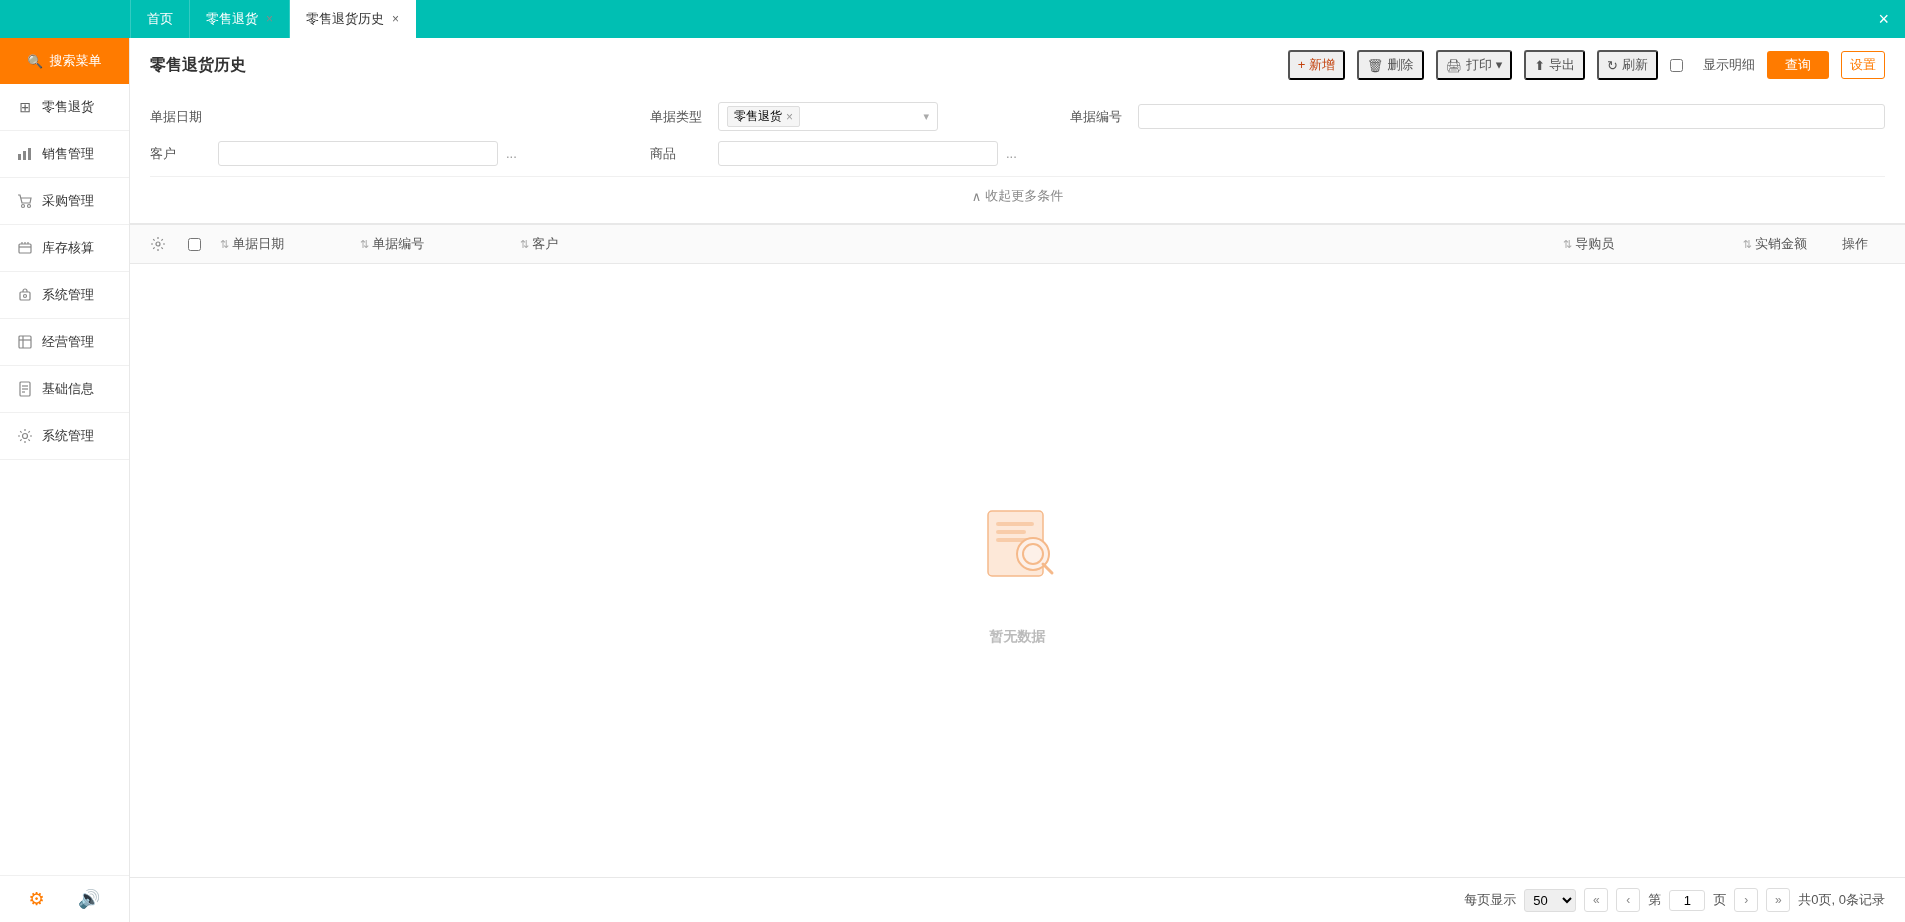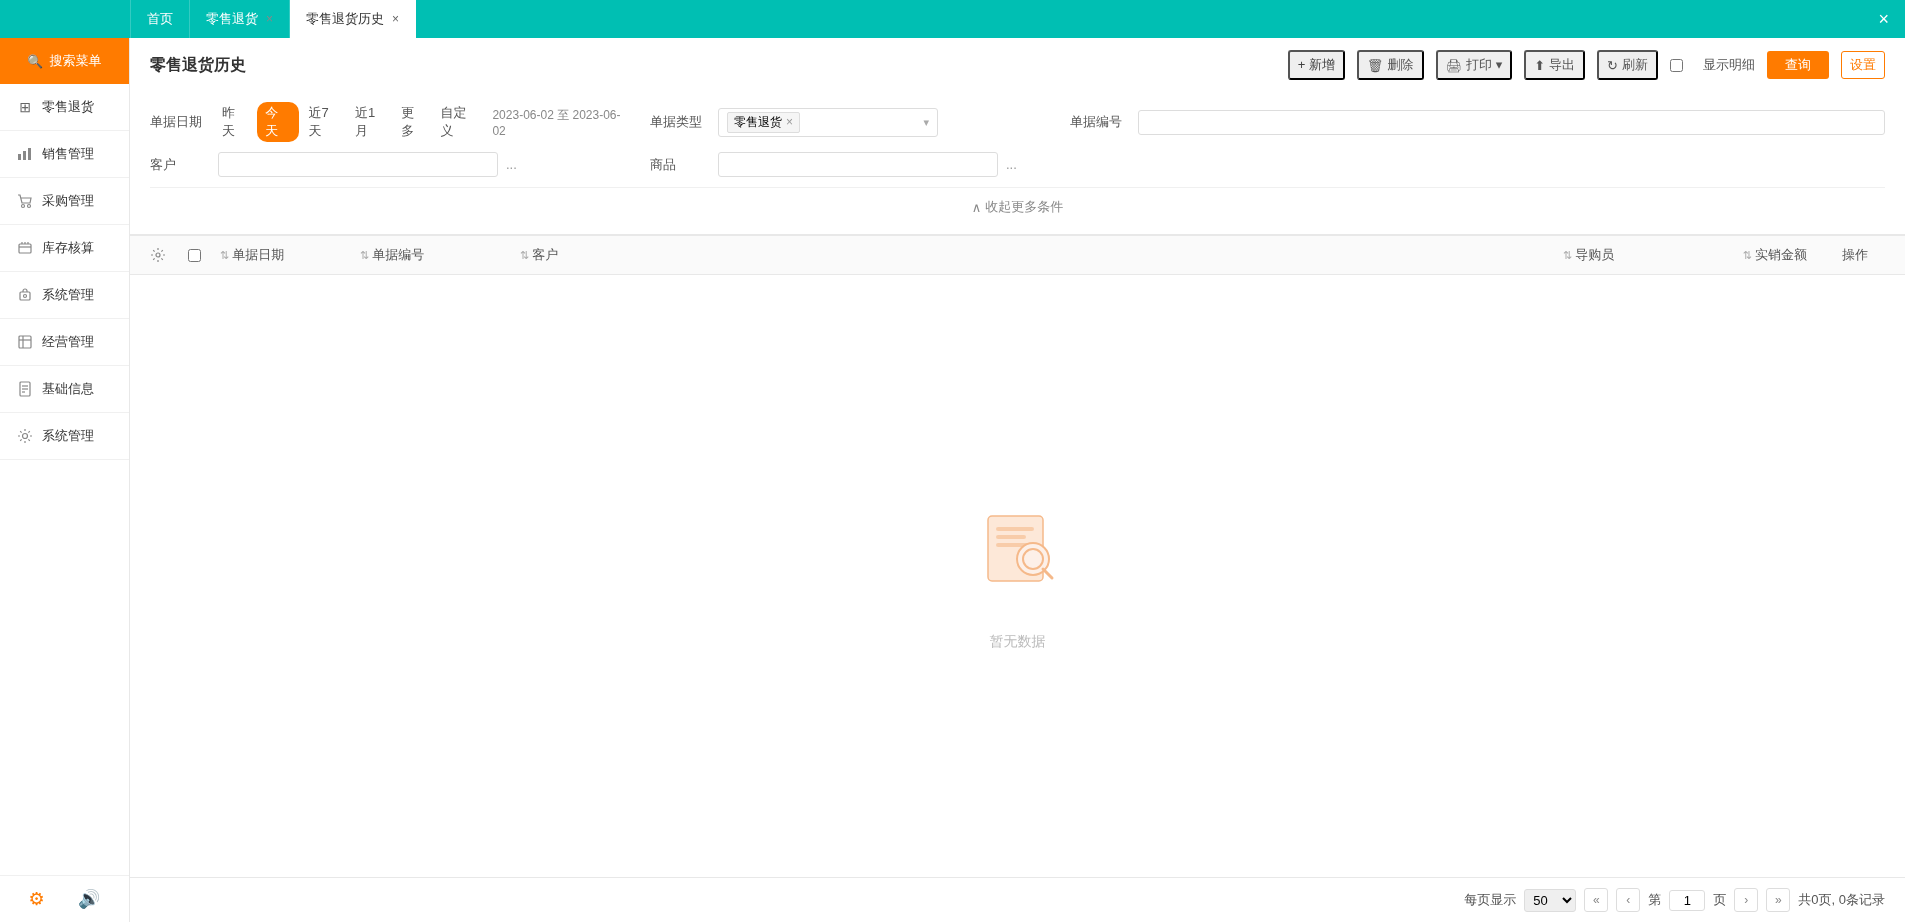--- a/index.html
+++ b/index.html
@@ -309,20 +309,21 @@
     .sort-icon { color: #aaa; font-size: 11px; }
 
     
     .empty-state {
       flex: 1;
       display: flex;
       flex-direction: column;
       align-items: center;
       justify-content: center;
       gap: 32px;
+      font-weight: bold;
     }
     .empty-icon {
       width: 100px;
       height: 100px;
     }
     .empty-text {
       color: #bbb;
       font-size: 14px;
     }
 
@@ -472,21 +473,21 @@
       <span style="font-size:18px;color:#ff7b00;cursor:pointer;">🔊</span>
     </div>
   </div>
 
   <div class="main">
 
     <div class="page-header">
       <div class="page-header-top">
         <span class="page-title">零售退货历史</span>
         <div class="toolbar">
-          <button class="toolbar-btn" style="color:#404040;">
+          <button class="toolbar-btn" style="color:#c2410c;">
             <span>+ 新增</span>
           </button>
           <button class="toolbar-btn">
             <span>🗑</span>
             <span> 删除</span>
           </button>
           <button class="toolbar-btn">
             <span>🖨</span>
             <span> 打印 ▾</span>
           </button>
@@ -505,29 +506,20 @@
           <button class="btn-query">查询</button>
           <button class="btn-set">设置</button>
         </div>
       </div>
 
       <div class="filter-area">
         <div class="filter-row">
 
           <div class="filter-item" style="max-width: 480px;">
             <span class="filter-label">单据日期</span>
-            <div class="filter-date-options">
-              <span class="date-opt">昨天</span>
-              <span class="date-opt active">今天</span>
-              <span class="date-opt">近7天</span>
-              <span class="date-opt">近1月</span>
-              <span class="date-opt">更多</span>
-              <span class="date-opt">自定义</span>
-              <span class="date-range">2023-06-02 至 2023-06-02</span>
-            </div>
           </div>
 
           <div class="filter-item" style="max-width: 400px; margin-left: 20px;">
             <span class="filter-label">单据类型</span>
             <div class="filter-select" style="min-width: 220px;">
               <span class="tag">
                 <span>零售退货</span>
                 <span style="cursor:pointer;color:#999;">×</span>
               </span>
               <span style="flex:1;"></span>

